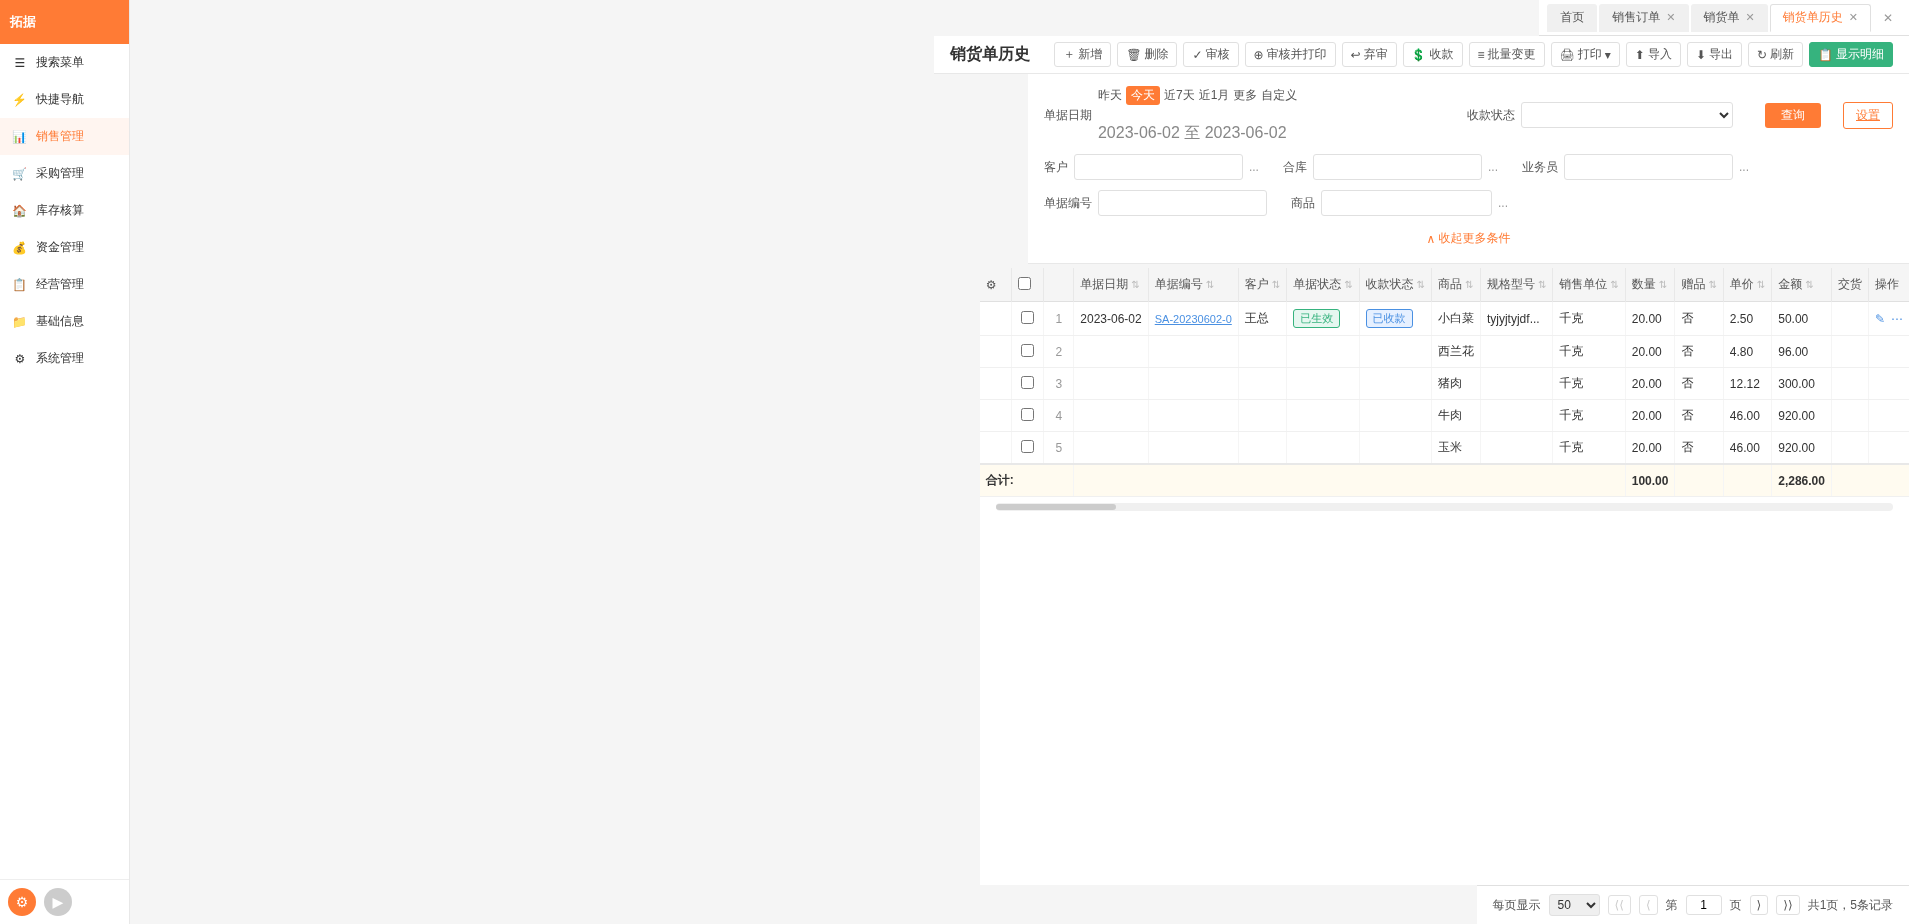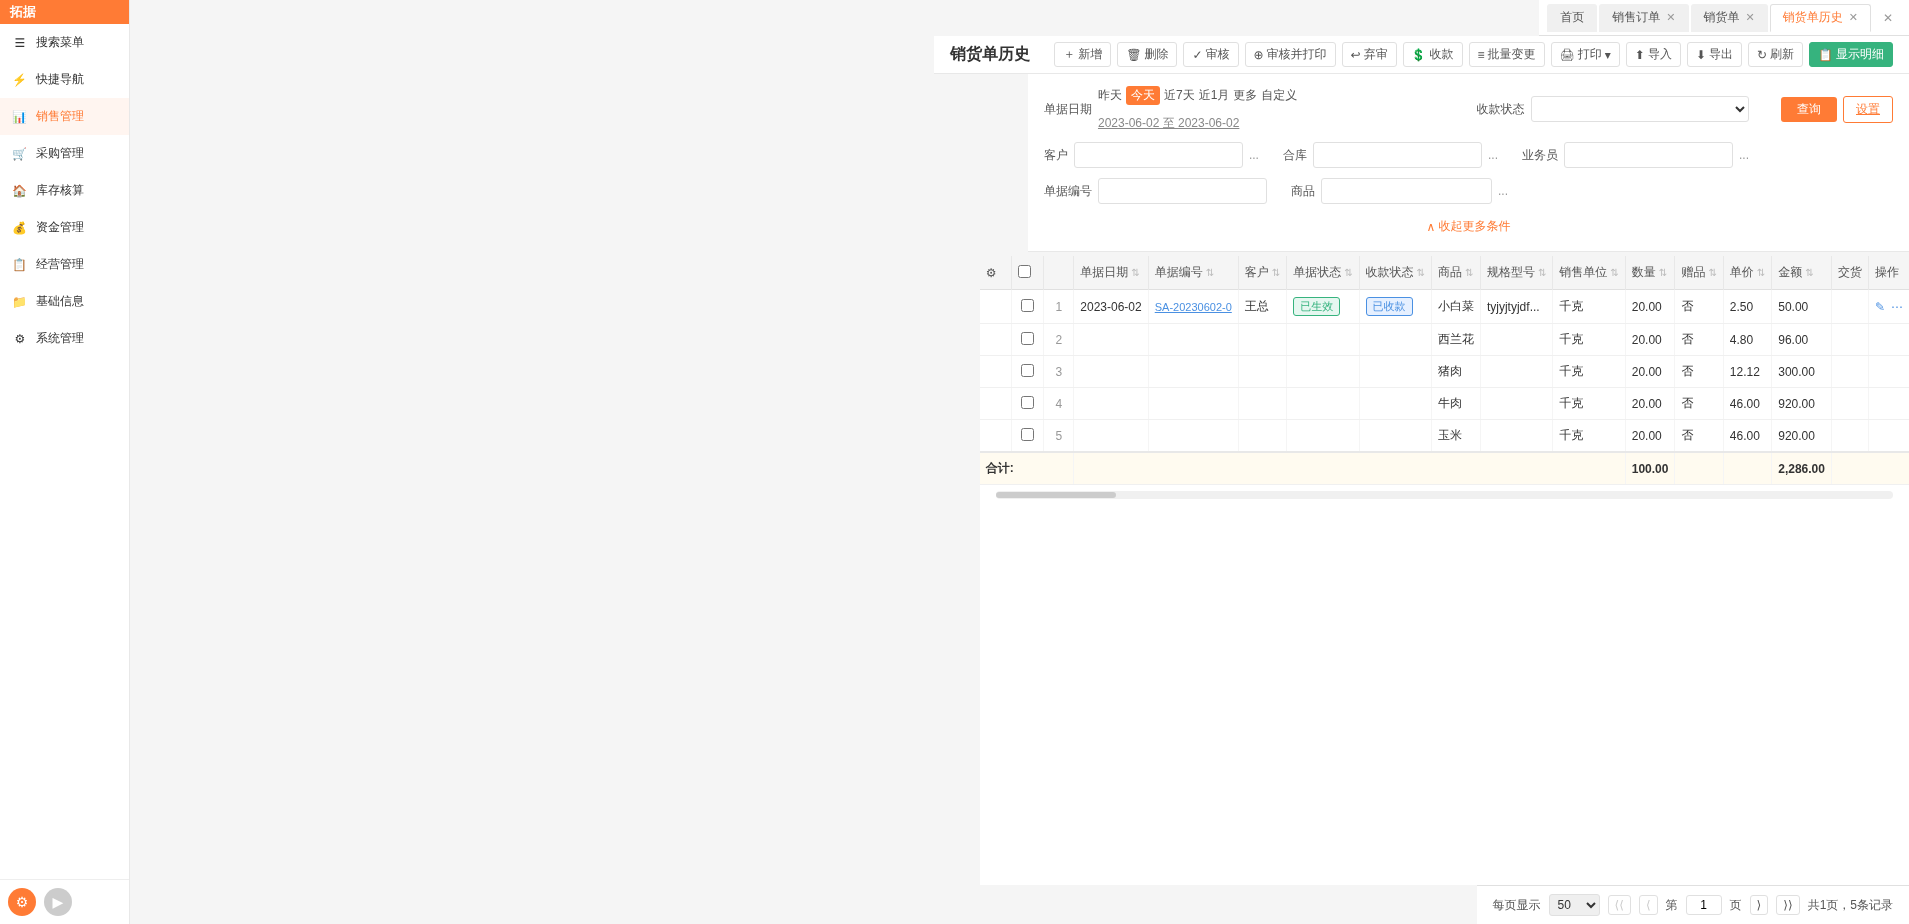--- a/index.html
+++ b/index.html
@@ -9,21 +9,21 @@
     .sidebar {
       width: 130px;
       background: #fff;
       border-right: 1px solid #e8e8e8;
       display: flex;
       flex-direction: column;
       height: 100%;
       flex-shrink: 0;
     }
     .sidebar-logo {
-      height: 24px;
+      height: 44px;
       background: #ff7b35;
       display: flex;
       align-items: center;
       padding: 8px 10px;
       color: #fff;
       font-size: 13px;
       font-weight: bold;
     }
     .sidebar-item {
       display: flex;
@@ -145,21 +145,21 @@
     }
     .filter-label { color: #555; white-space: nowrap; font-size: 12px; }
     .filter-date-shortcuts { display: flex; gap: 4px; align-items: center; font-size: 12px; }
     .date-shortcut { color: #555; cursor: pointer; }
     .date-shortcut.active {
       background: #ff7b35;
       color: #fff;
       border-radius: 3px;
       padding: 1px 5px;
     }
-    .filter-date-range { color: #888; font-size: 12px; margin-top: 8px; text-decoration: underline; }
+    .filter-date-range { color: #888; font-size: 16px; margin-top: 16px; }
     .filter-input {
       flex: 1;
       height: 26px;
       border: 1px solid #e0e0e0;
       border-radius: 3px;
       padding: 0 6px;
       font-size: 12px;
       color: #333;
       outline: none;
     }
@@ -470,21 +470,21 @@
       </div>
 
 
       <div class="filter-item">
         <span class="filter-label">收款状态</span>
         <select class="filter-select">
           <option value=""></option>
         </select>
       </div>
 
-      <div style="display:flex;gap:6px;align-items:center;margin-left:8px;">
+      <div style="display:flex;gap:22px;align-items:center;margin-left:8px;">
         <button class="query-btn">查询</button>
         <button class="set-btn">设置</button>
       </div>
     </div>
 
     <div class="filter-row">
 
       <div class="filter-item">
         <span class="filter-label">客户</span>
         <input class="filter-input" type="text" style="">

